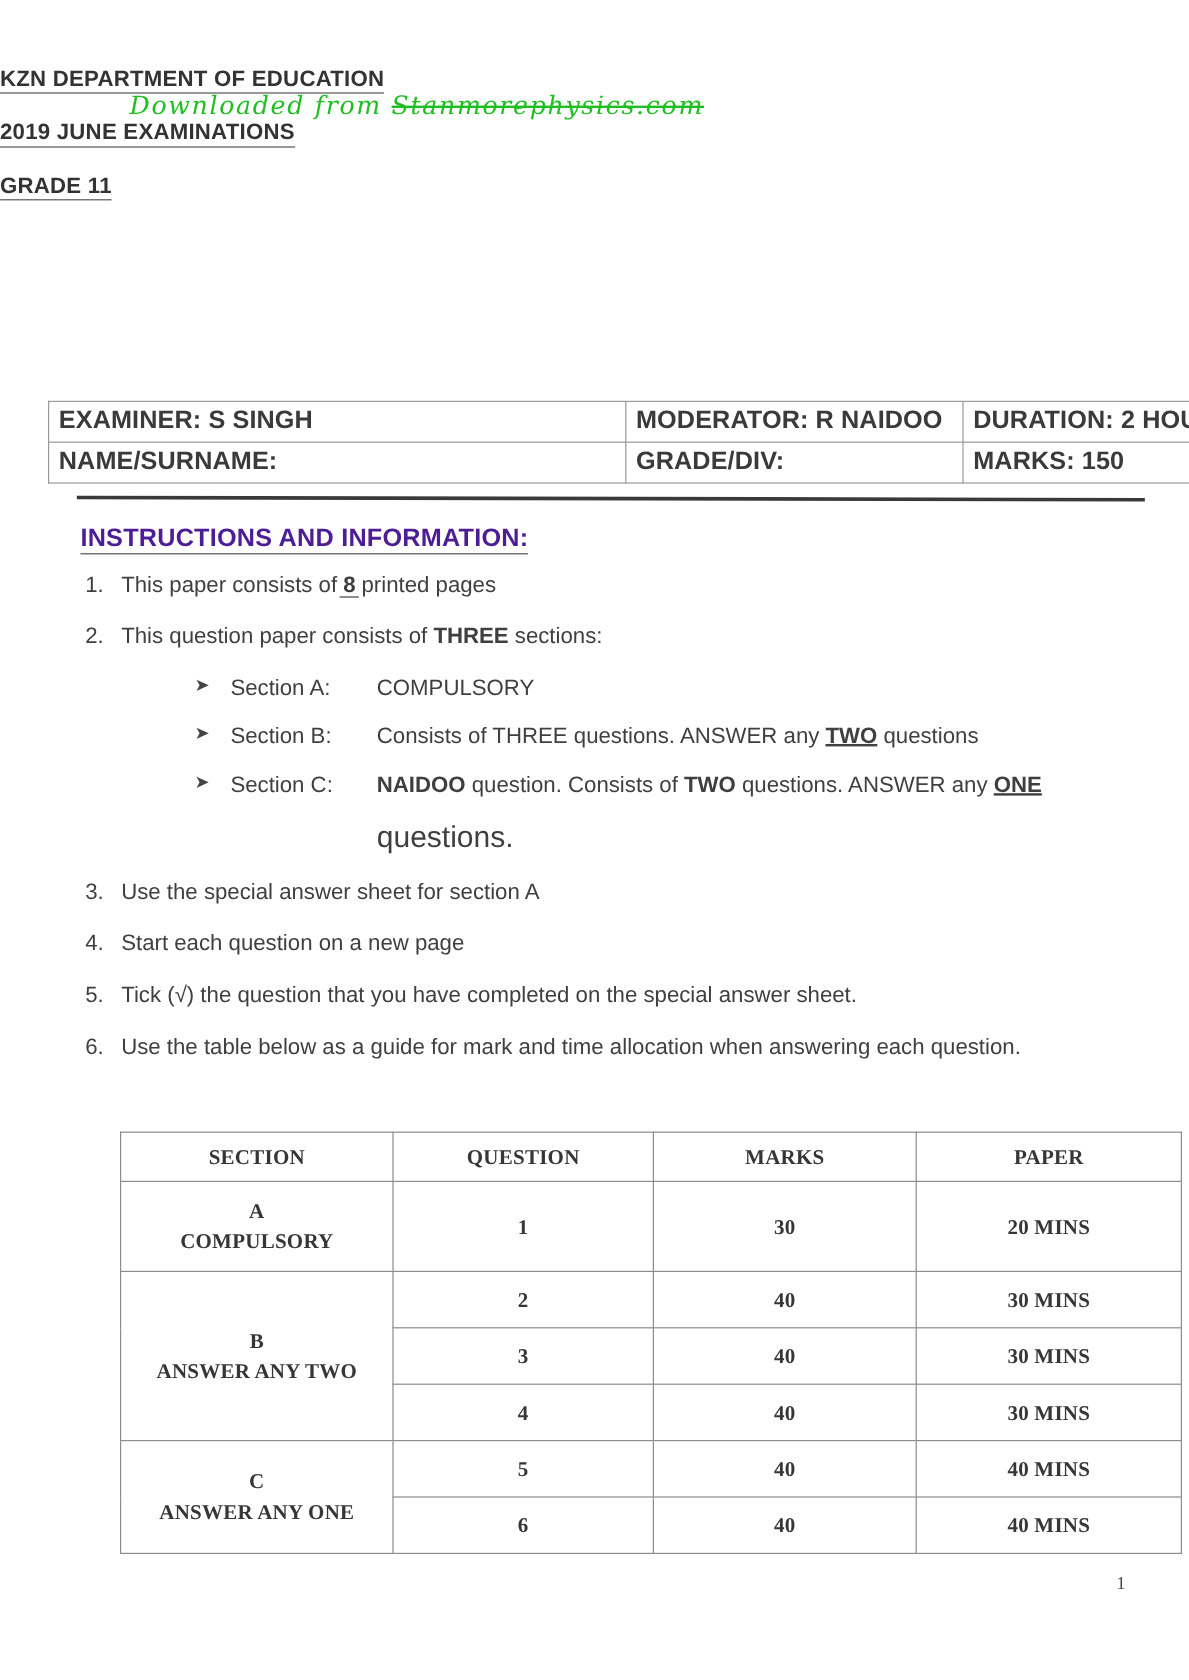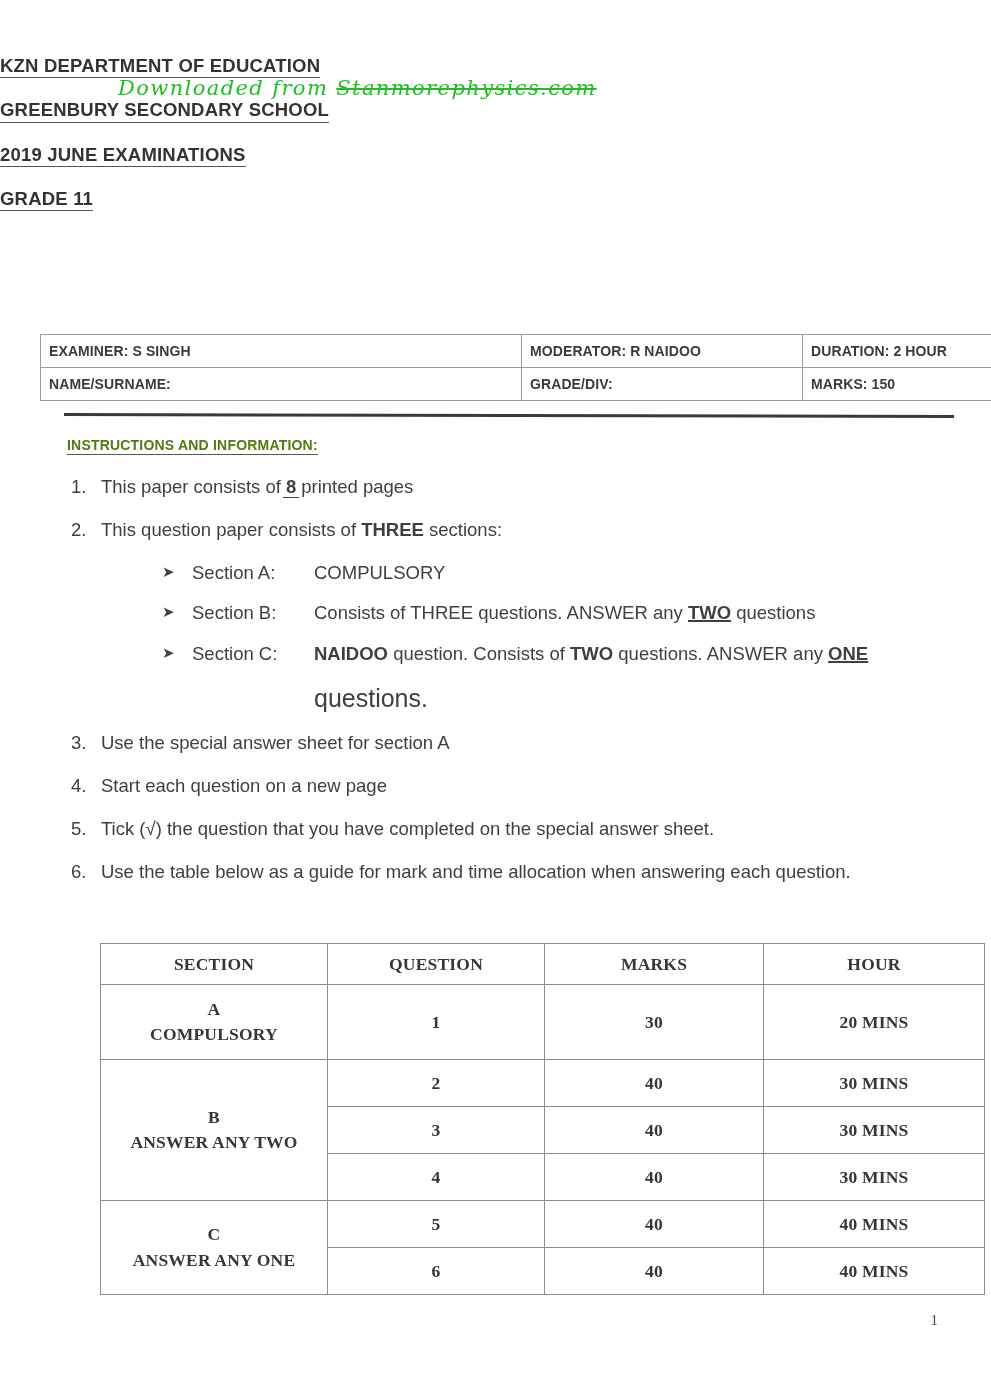--- a/index.html
+++ b/index.html
@@ -21,21 +21,21 @@
   .page {
     position: relative;
     width: 991px;
     height: 1400px;
     box-sizing: border-box;
   }
 
   
   .watermark {
     position: absolute;
-    left: 118px;
+    left: 108px;
     top: 76px;
     font-family: "DejaVu Serif", "Liberation Serif", serif;
     font-style: italic;
     font-size: 21px;
     letter-spacing: 1.4px;
     color: #1fbf22;
     white-space: nowrap;
     z-index: 6;
     text-decoration: none;
   }
@@ -70,21 +70,21 @@
   .exam-table {
     position: absolute;
     left: 40px;
     top: 334px;
     width: 912px;
     border-collapse: collapse;
     table-layout: fixed;
   }
   .exam-table td {
     border: 1px solid #9a9a9a;
-    font-size: 14px;
+    font-size: 21px;
     font-weight: bold;
     color: #3a3a3a;
     padding: 4px 8px 5px 8px;
     height: 23px;
     letter-spacing: 0.1px;
     white-space: nowrap;
     overflow: hidden;
   }
   .col-a { width: 464px; }
   .col-b { width: 264px; }
@@ -99,23 +99,23 @@
     height: 3px;
     background: #3a3a3a;
     transform: rotate(0.12deg);
   }
 
   
   .instr-heading {
     position: absolute;
     left: 67px;
     top: 437px;
-    font-size: 14px;
-    font-weight: bold;
-    color: #4d7c0f;
+    font-size: 21px;
+    font-weight: bold;
+    color: #4c1d95;
     letter-spacing: 0.2px;
   }
   .instr-heading span {
     border-bottom: 1.5px solid #555;
     padding-bottom: 1px;
   }
 
   .instr-list {
     position: absolute;
     left: 67px;
@@ -242,21 +242,20 @@
 <body>
 
 <div class="page">
 
   <div class="watermark">
     <span>Downloaded from </span><span class="wm-site">Stanmorephysics.com</span>
   </div>
 
   <div class="titles">
     <div class="tline"><span>KZN DEPARTMENT OF EDUCATION</span></div>
-    <div class="tline"><span>GREENBURY SECONDARY SCHOOL</span></div>
     <div class="tline"><span>2019 JUNE EXAMINATIONS</span></div>
     <div class="tline"><span>GRADE 11</span></div>
   </div>
 
   <table class="exam-table">
     <tbody>
       <tr>
         <td class="col-a">EXAMINER: S SINGH</td>
         <td class="col-b">MODERATOR: R NAIDOO</td>
         <td class="col-c">DURATION: 2 HOUR</td>
@@ -340,21 +339,21 @@
     </div>
 
   </div>
 
   <table class="marks-table">
     <thead>
       <tr>
         <th class="mt-c1">SECTION</th>
         <th class="mt-c2">QUESTION</th>
         <th class="mt-c3">MARKS</th>
-        <th class="mt-c4">HOUR</th>
+        <th class="mt-c4">PAPER</th>
       </tr>
     </thead>
     <tbody>
       <tr class="tall">
         <td class="sec-cell" rowspan="1">
           <div>A</div>
           <div>COMPULSORY</div>
         </td>
         <td class="row-cell">1</td>
         <td class="row-cell">30</td>

